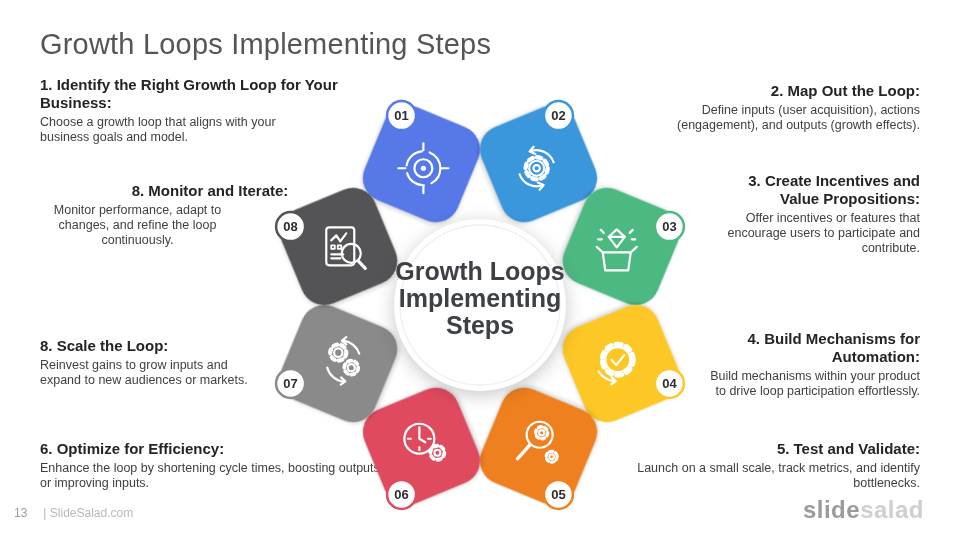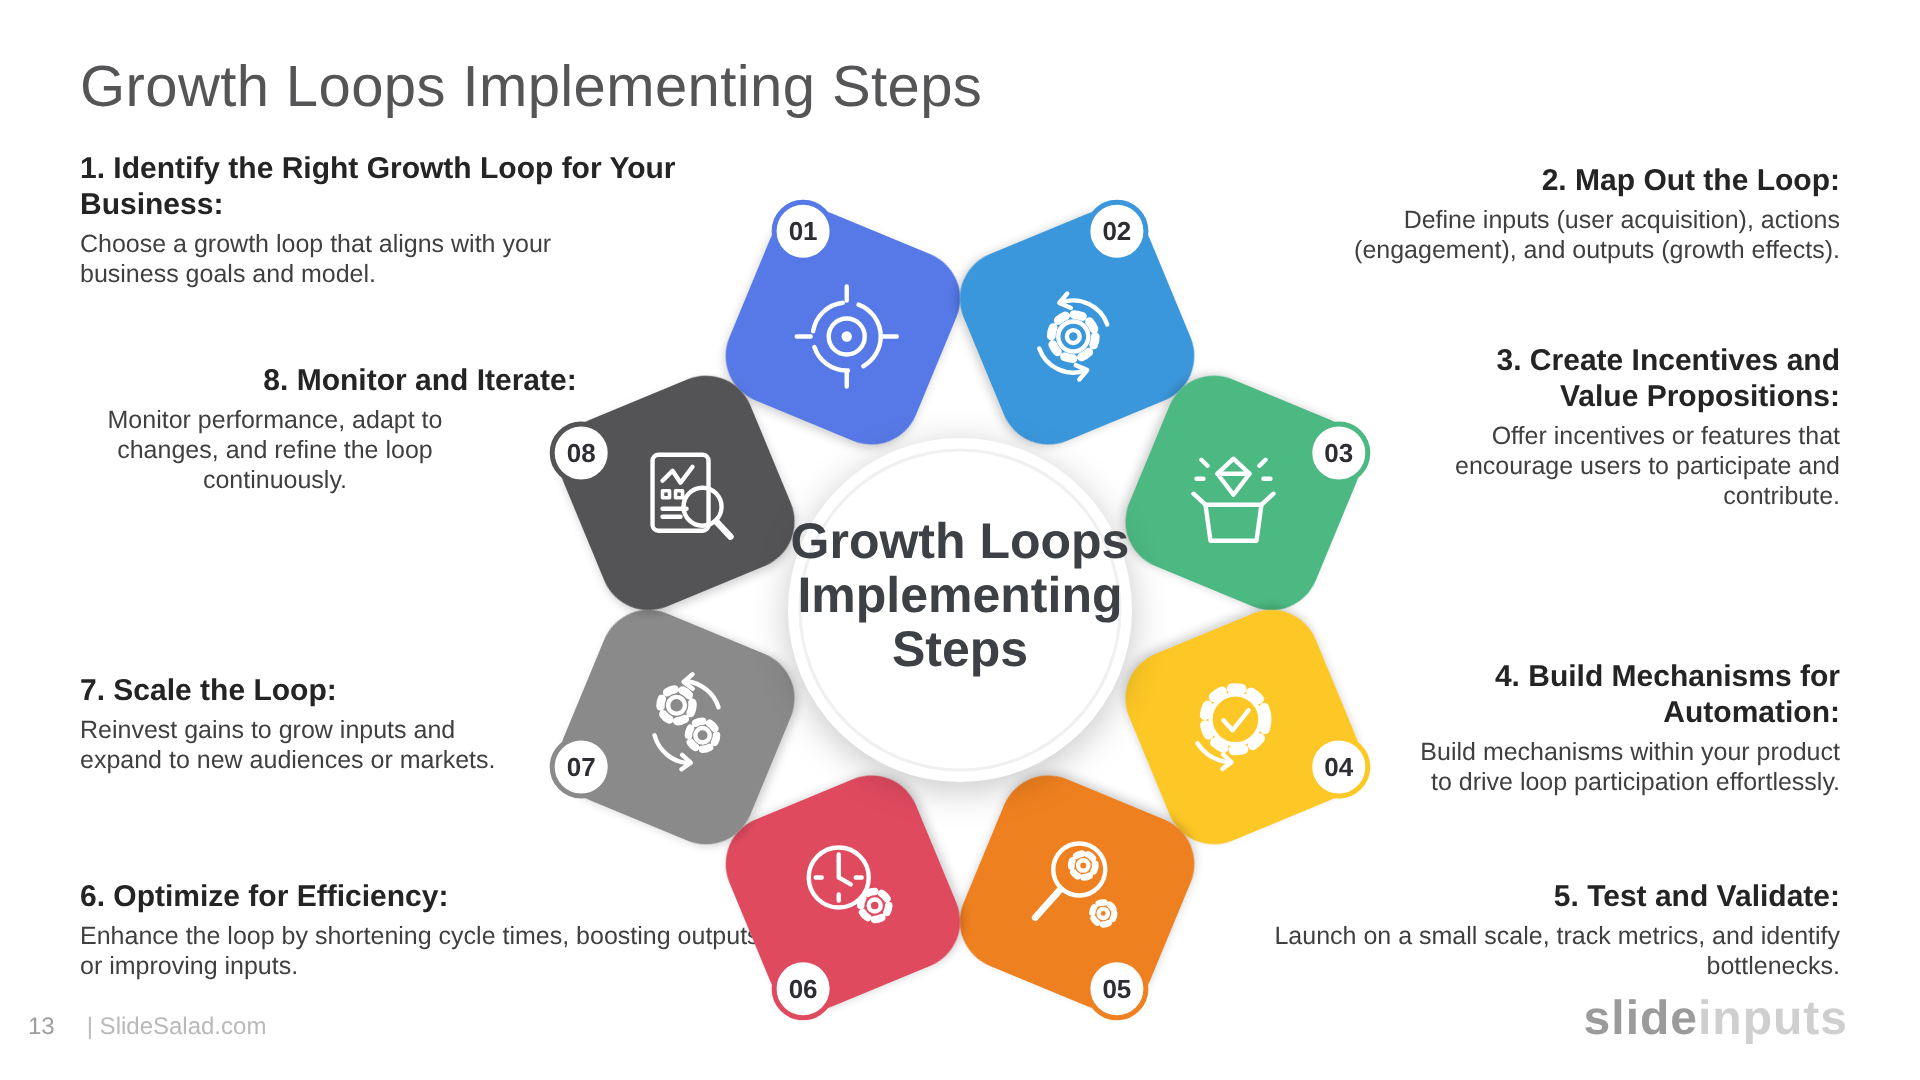--- a/index.html
+++ b/index.html
@@ -42,21 +42,21 @@
 
   <div class="step-block b1">
     <h3>1. Identify the Right Growth Loop for Your Business:</h3>
     <p>Choose a growth loop that aligns with your business goals and model.</p>
   </div>
   <div class="step-block b8">
     <h3>8. Monitor and Iterate:</h3>
     <p>Monitor performance, adapt to changes, and refine the loop continuously.</p>
   </div>
   <div class="step-block b7">
-    <h3>7. Scale the Loop:</h3>
+    <h3>8. Scale the Loop:</h3>
     <p>Reinvest gains to grow inputs and expand to new audiences or markets.</p>
   </div>
   <div class="step-block b6">
     <h3>6. Optimize for Efficiency:</h3>
     <p>Enhance the loop by shortening cycle times, boosting outputs, or improving inputs.</p>
   </div>
 
   <div class="step-block b2 align-right">
     <h3 class="w">2. Map Out the Loop:</h3>
     <p class="w">Define inputs (user acquisition), actions (engagement), and outputs (growth effects).</p>
@@ -220,16 +220,16 @@
   <div class="center-text">
     <div>Growth Loops</div>
     <div>Implementing</div>
     <div>Steps</div>
   </div>
 
   <div class="footer-left">
     <span class="pg">13</span><span class="site">| SlideSalad.com</span>
   </div>
   <div class="brand">
-    <span class="p1">slide</span><span class="p2">inputs</span>
+    <span class="p1">slide</span><span class="p2">salad</span>
   </div>
 
 </div>
 
 </body></html>

